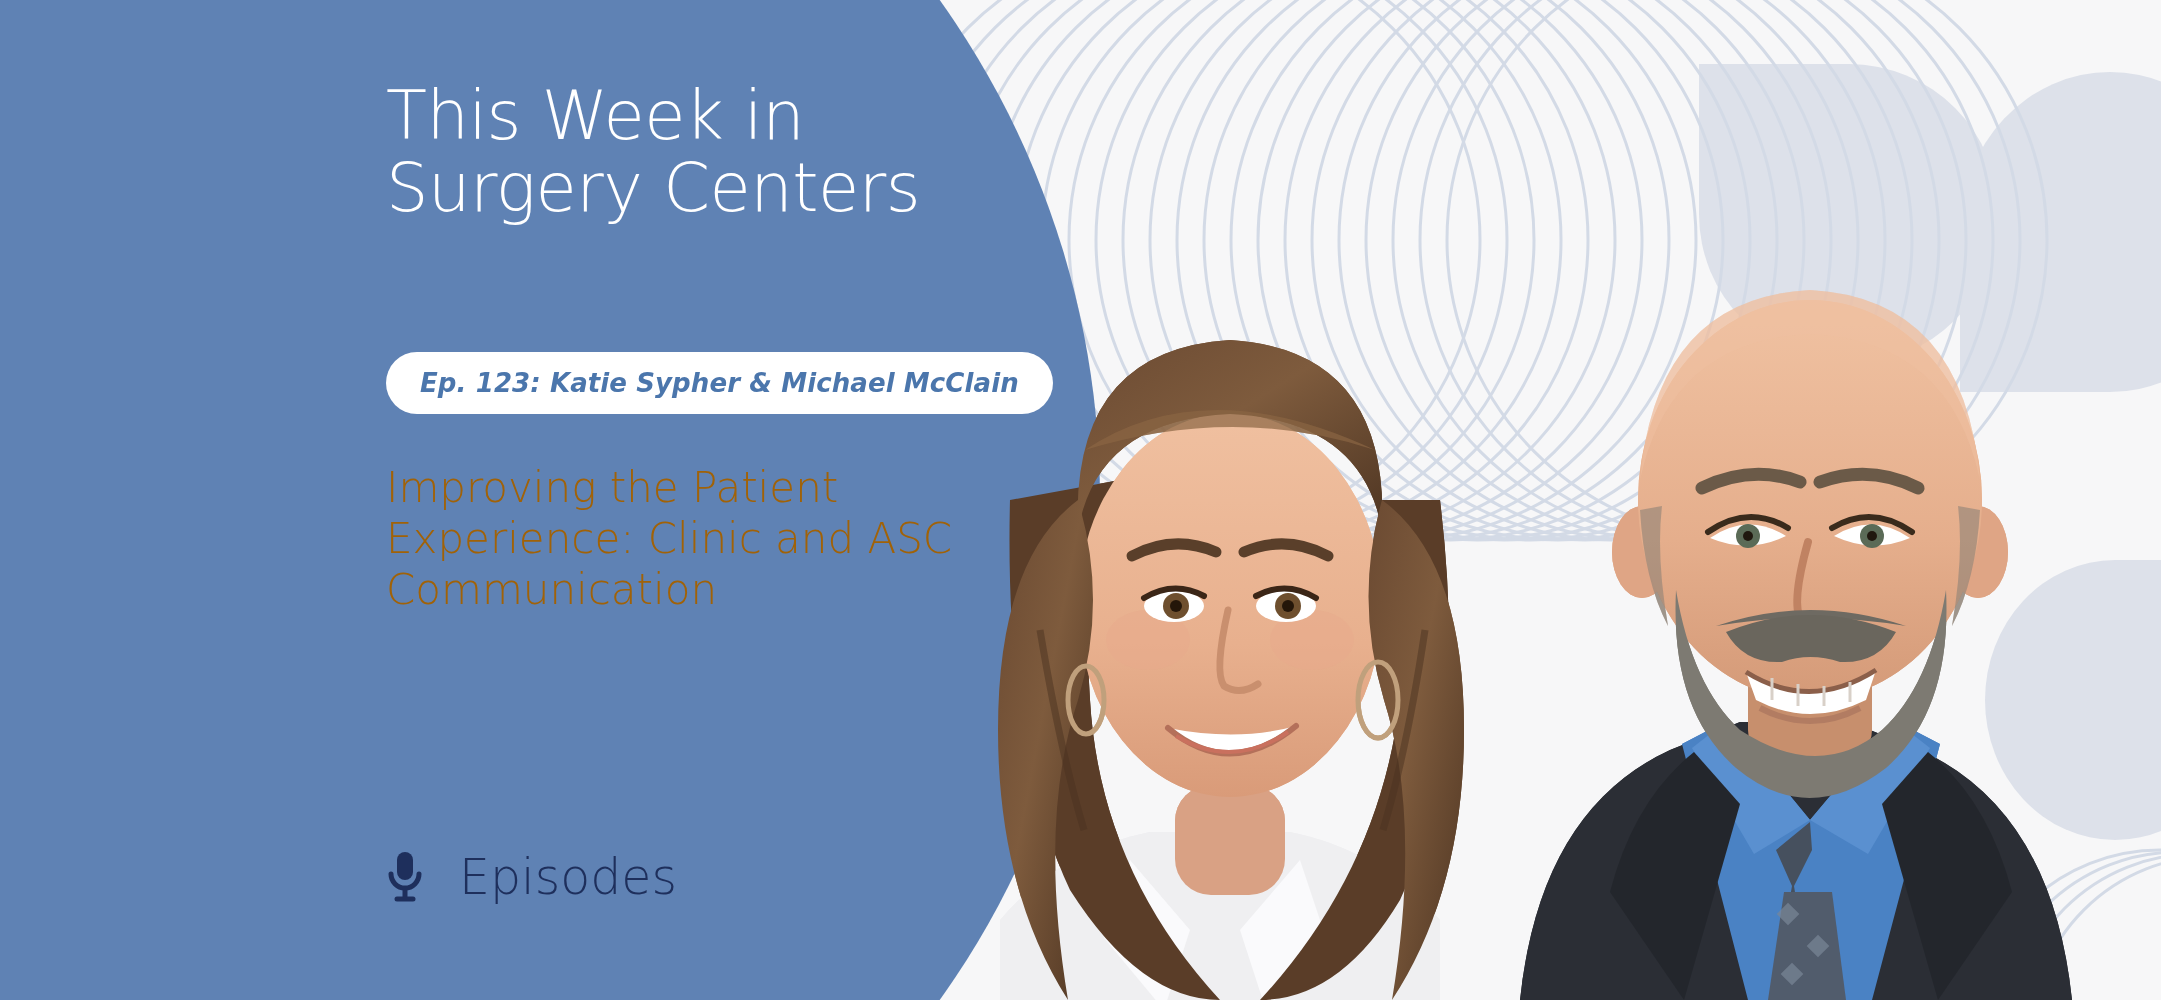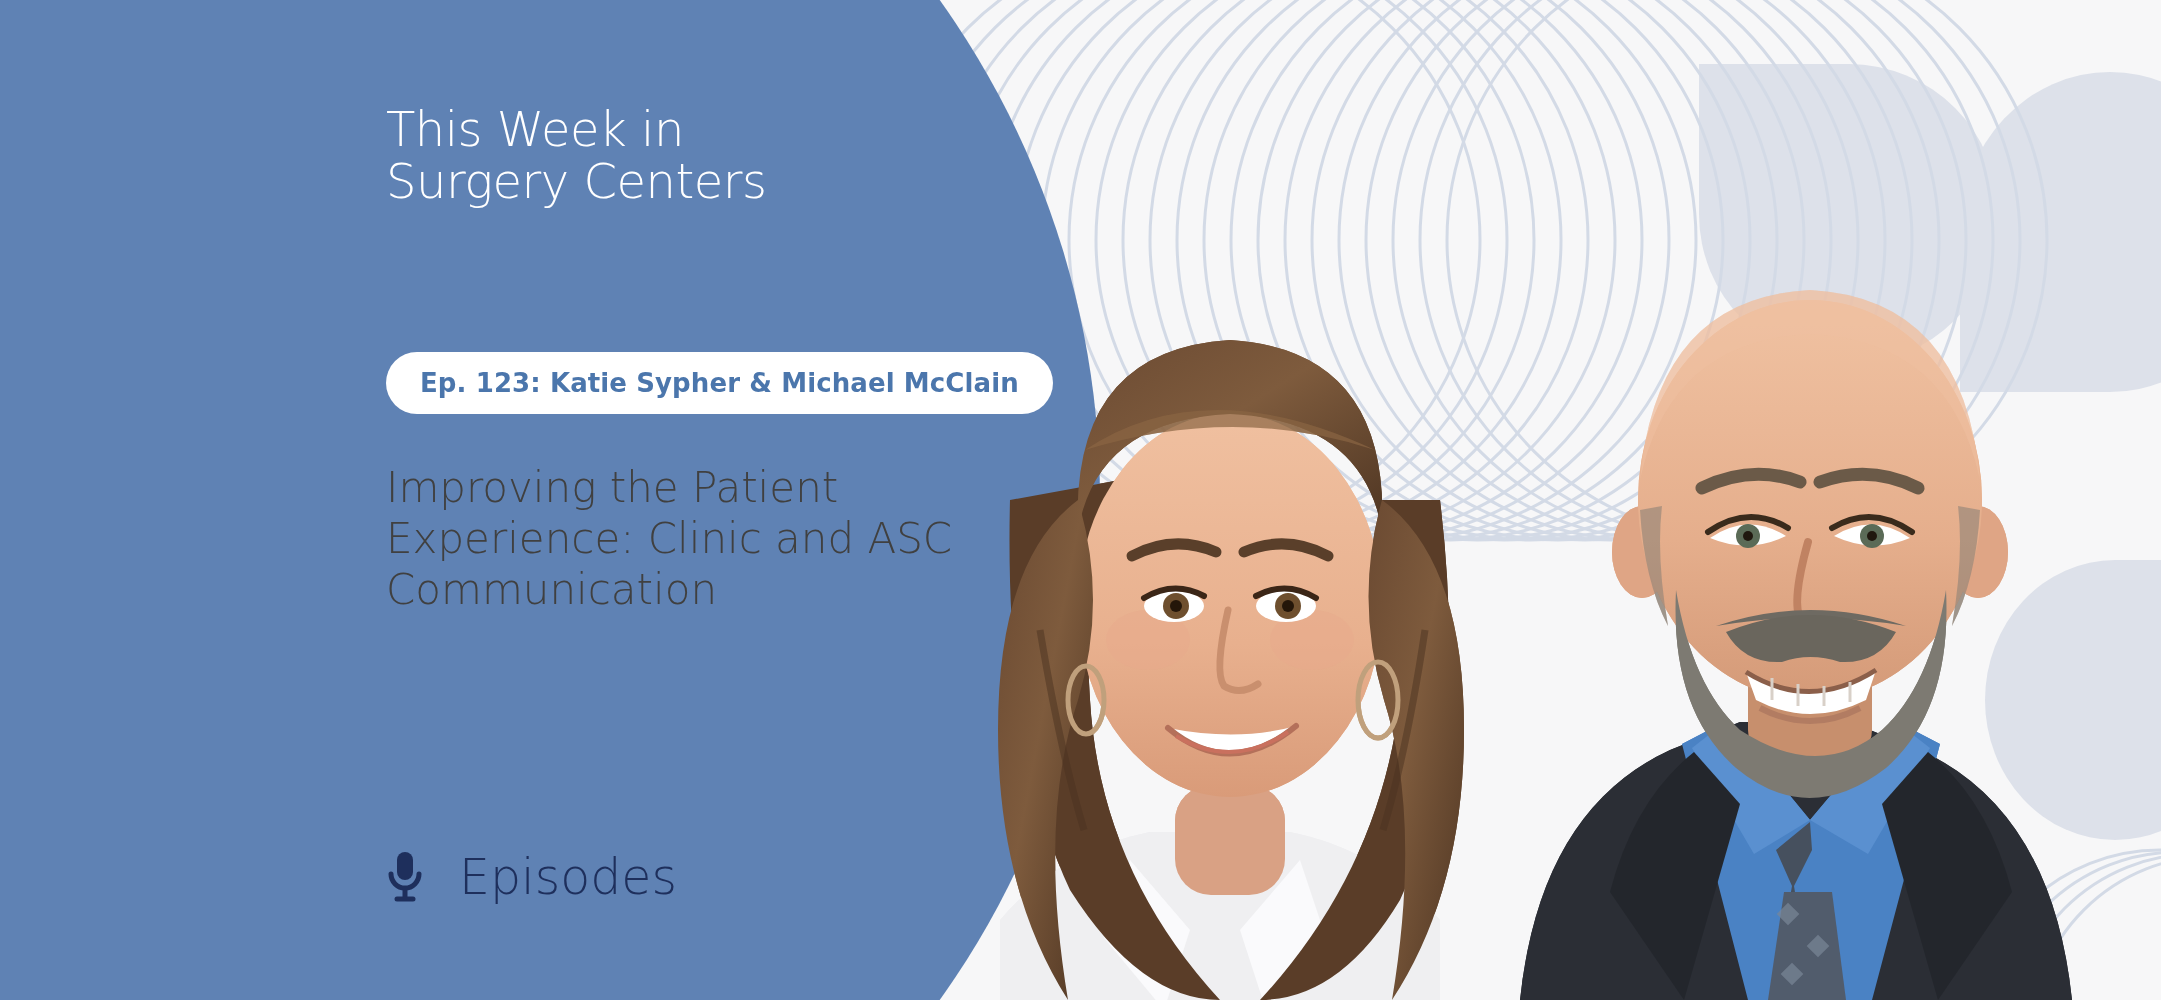--- a/index.html
+++ b/index.html
@@ -76,50 +76,51 @@
   
   #content {
     position:absolute;
     left:386px; top:0;
     width:700px; height:1000px;
     z-index:40;
   }
 
   #show-title {
     position:absolute;
-    left:0; top:104px;
+    left:0; top:80px;
     width:660px;
     color:#FFFFFF;
-    font-size:48px;
+    font-size:67px;
     line-height:1.08;
     font-weight:300;
     letter-spacing:-0.5px;
     white-space:pre-line;
   }
 
   #ep-badge {
     position:absolute;
     left:0; top:352px;
     height:62px;
     background:#FFFFFF;
     border-radius:31px;
     display:flex; align-items:center;
     padding:0 34px;
     color:#4B76AC;
     font-size:26px;
     font-weight:bold;
     letter-spacing:0.1px;
     white-space:nowrap;
+    font-style:italic;
   }
 
   #ep-title {
     position:absolute;
     left:0; top:462px;
     width:600px;
-    color:#404040;
+    color:#a16207;
     font-size:42px;
     line-height:1.22;
     font-weight:300;
     white-space:pre-line;
   }
 
   #episodes-row {
     position:absolute;
     left:0; top:850px;
     display:flex; align-items:center; gap:35px;

